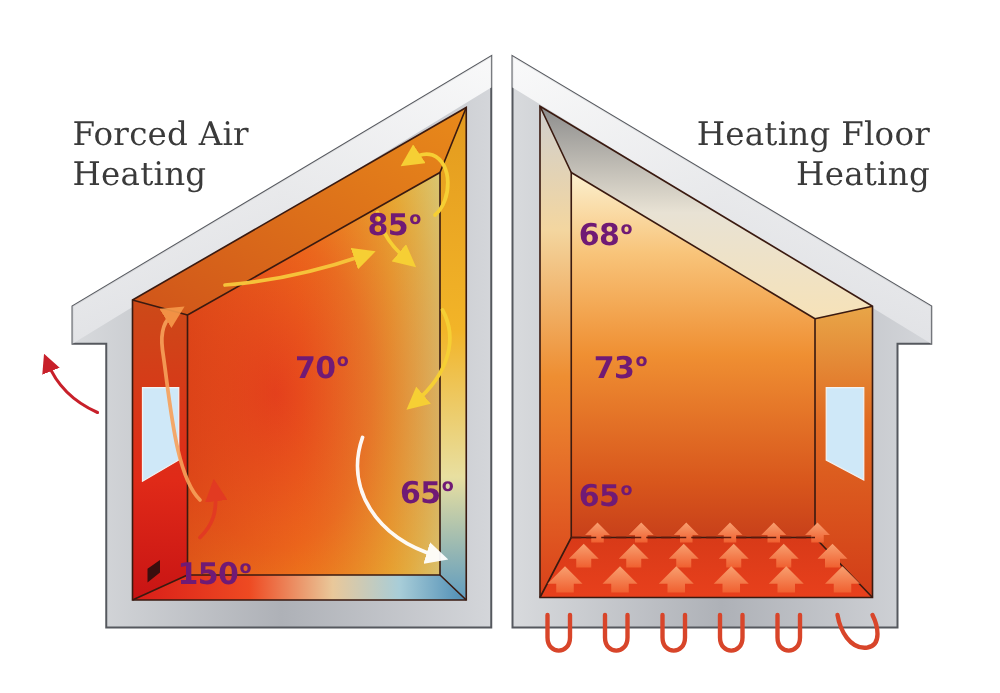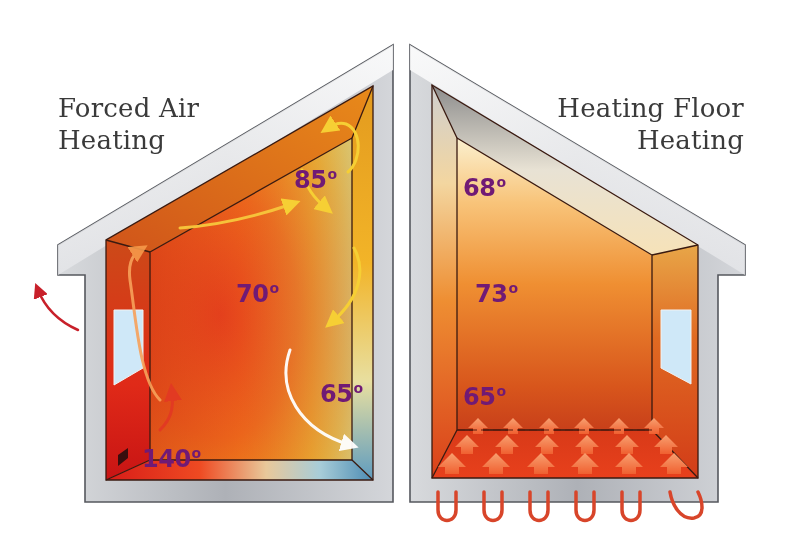--- a/index.html
+++ b/index.html
@@ -215,19 +215,19 @@
   </div>
   <div class="title title-right">
     <div>Heating Floor</div>
     <div>Heating</div>
   </div>
 
   
   <div class="temp" style="left:294px;top:166px;"><span>85</span><sup>o</sup></div>
   <div class="temp" style="left:236px;top:280px;"><span>70</span><sup>o</sup></div>
   <div class="temp" style="left:292px;top:380px;margin-left:28px;"><span>65</span><sup>o</sup></div>
-  <div class="temp" style="left:142px;top:445px;"><span>140</span><sup>o</sup></div>
+  <div class="temp" style="left:142px;top:445px;"><span>150</span><sup>o</sup></div>
 
   
   <div class="temp" style="left:463px;top:174px;"><span>68</span><sup>o</sup></div>
   <div class="temp" style="left:463px;top:280px;margin-left:12px;"><span>73</span><sup>o</sup></div>
   <div class="temp" style="left:463px;top:383px;"><span>65</span><sup>o</sup></div>
 </div>
 
 </body></html>

